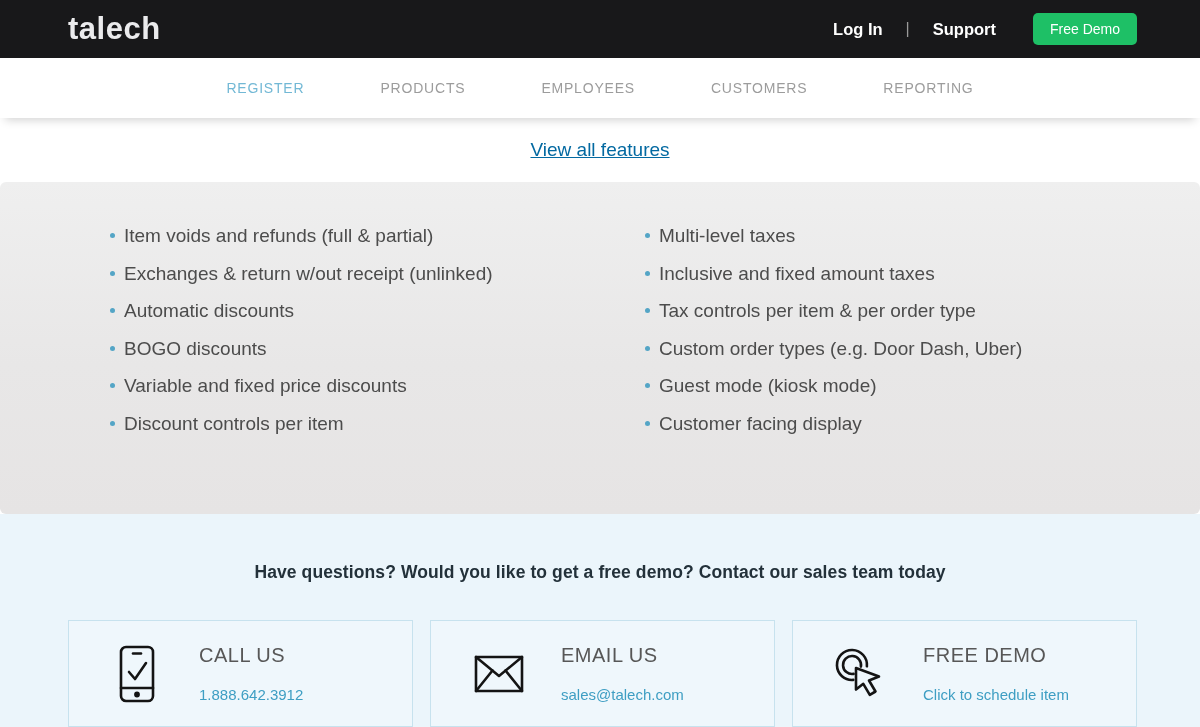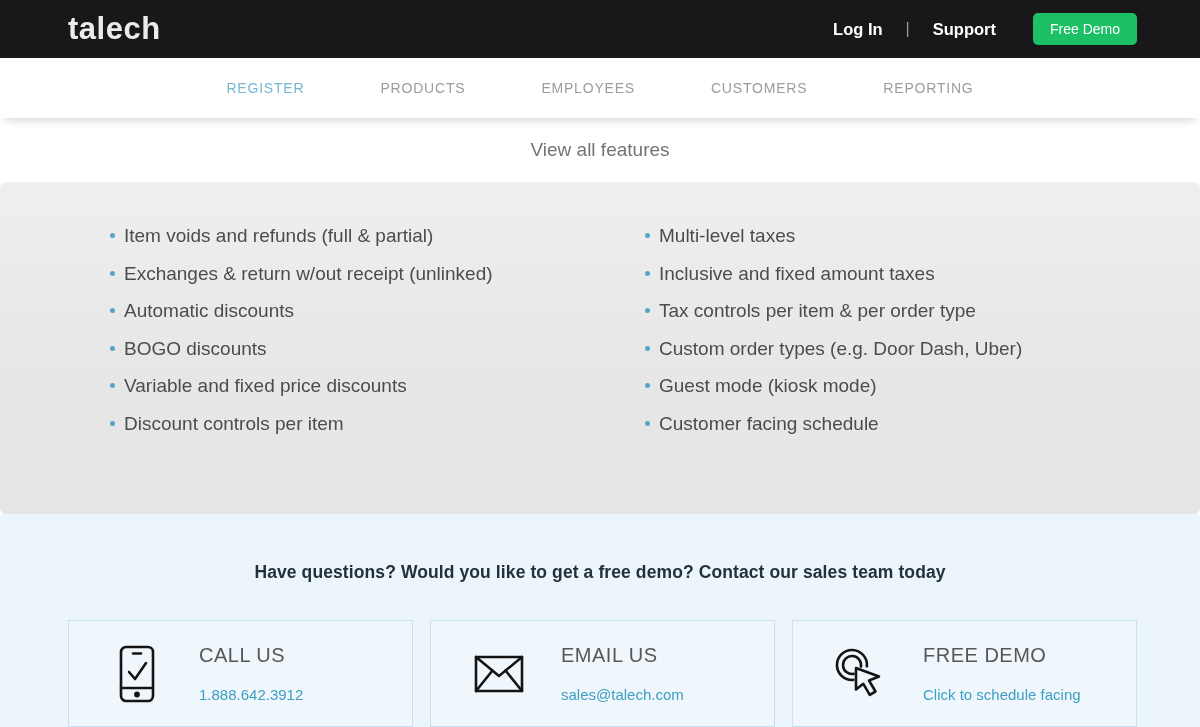--- a/index.html
+++ b/index.html
@@ -21,21 +21,21 @@
   .nav { height:60px; background:#ffffff; display:flex; align-items:center;
          justify-content:center; gap:76px; position:relative;
          box-shadow:0 7px 9px -5px rgba(0,0,0,0.18); }
   .nav-item { font-size:14px; letter-spacing:0.8px; color:#9c9c9c; cursor:pointer;
               text-transform:uppercase; }
   .nav-item.active { color:#72b8d5; }
 
   
   .viewall-strip { height:64px; background:#ffffff; display:flex;
                    align-items:center; justify-content:center; }
-  .viewall-link { font-size:19px; color:#737373; cursor:pointer; }
+  .viewall-link { font-size:19px; color:#0369a1; cursor:pointer;text-decoration:underline; }
 
   
   .features { height:332px; background:linear-gradient(180deg,#efefef 0%,#e8e7e7 55%,#e6e4e4 100%);
               padding:42px 0 0 110px; display:grid; grid-template-columns:535px 535px;border-radius:6px; }
   ul.feature-list { list-style:none; }
   .feature-item { display:flex; align-items:baseline; color:#4c4c4c; font-size:19px;
                   line-height:23px; margin-bottom:14.5px; }
   .bullet-dot { width:5px; height:5px; border-radius:50%; background:#54a5c6;
                 flex:0 0 auto; margin-right:9px; position:relative; top:-4px; }
 
@@ -120,21 +120,21 @@
     <li class="feature-item">
         <span class="bullet-dot"></span>
         <span>Custom order types (e.g. Door Dash, Uber)</span>
       </li>
     <li class="feature-item">
         <span class="bullet-dot"></span>
         <span>Guest mode (kiosk mode)</span>
       </li>
     <li class="feature-item">
         <span class="bullet-dot"></span>
-        <span>Customer facing schedule</span>
+        <span>Customer facing display</span>
       </li>
   </ul>
 </section>
 
 <section class="contact">
   <div class="contact-heading">Have questions? Would you like to get a free demo? Contact our sales team today</div>
 
   <div class="cards">
 
     <div class="card">
@@ -171,18 +171,18 @@
     <div class="card">
       <span class="card-icon">
         <svg class="ic" width="52" height="52" viewBox="0 0 52 52">
           <path d="M 18.6,25.9 A 9,9 0 1 1 25.9,18.6"></path>
           <path d="M 18.3,31.9 A 15,15 0 1 1 31.9,18.3"></path>
           <path d="M 21,20 L 44,28.5 L 34,32.5 L 40.5,43.5 L 34.8,46.8 L 28.3,35.8 L 21,41.5 Z"></path>
         </svg>
       </span>
       <div>
         <div class="card-title">FREE DEMO</div>
-        <div class="card-sub">Click to schedule facing</div>
+        <div class="card-sub">Click to schedule item</div>
       </div>
     </div>
 
   </div>
 </section>
 
 </body></html>

